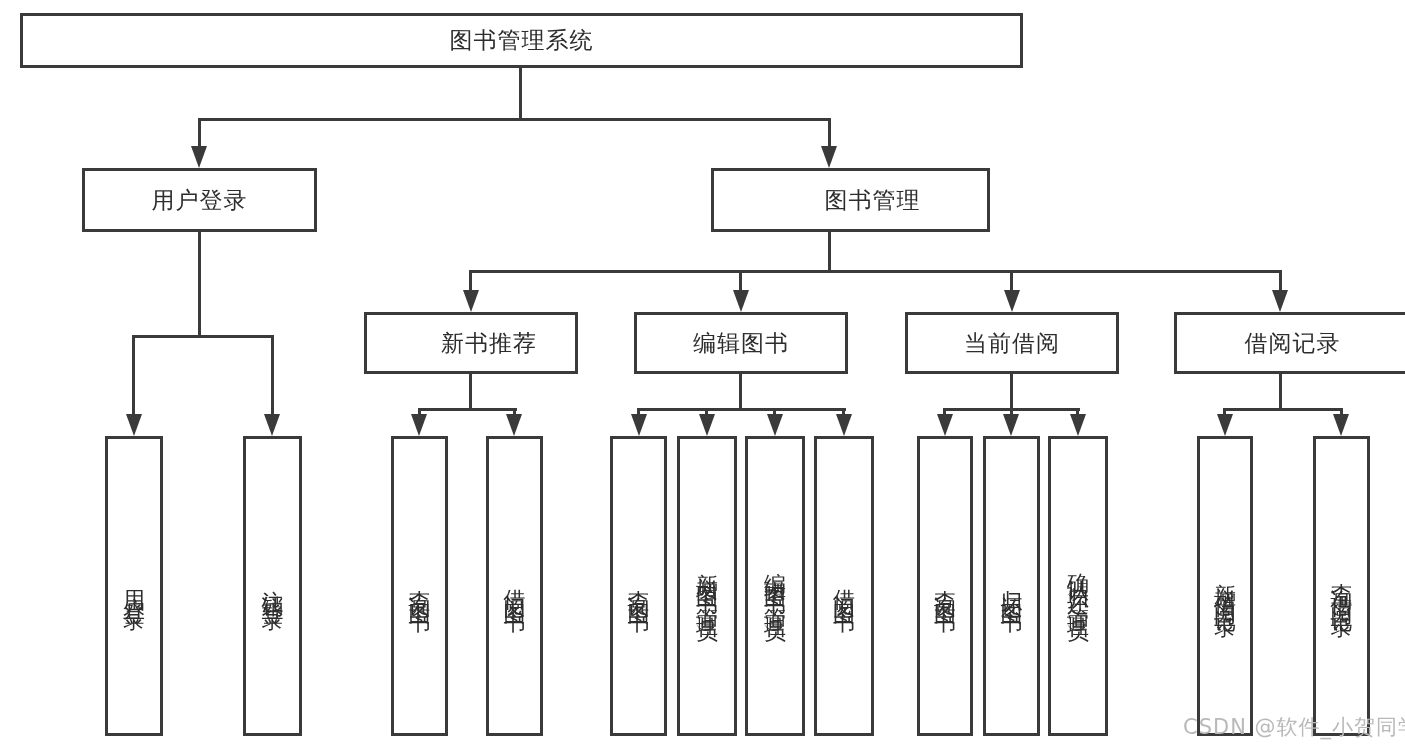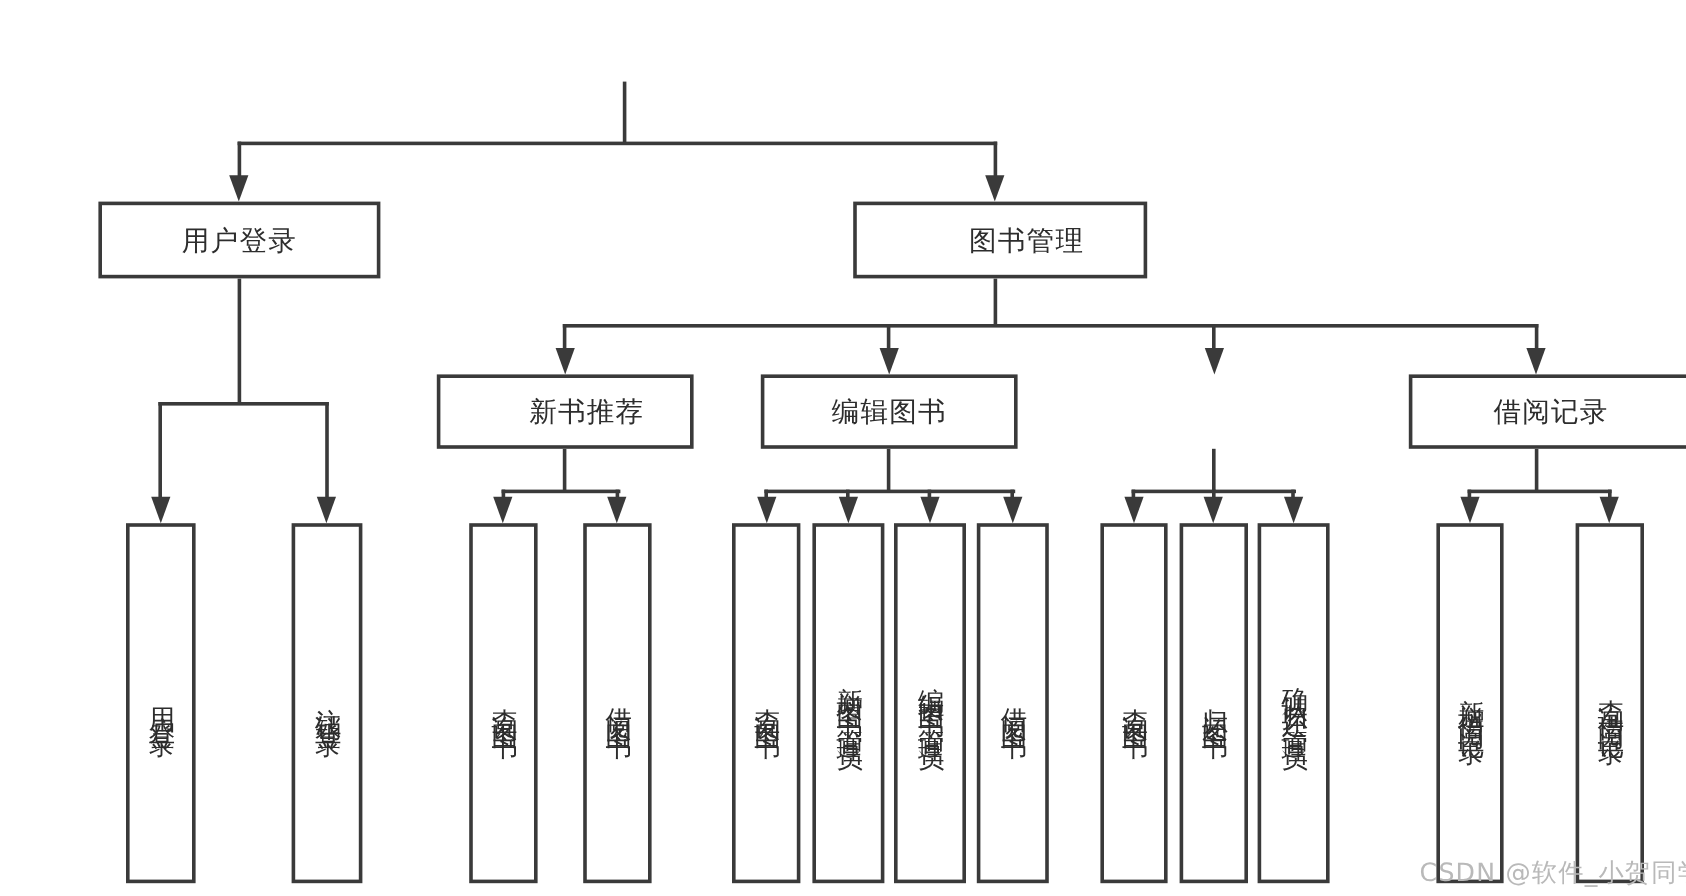--- a/index.html
+++ b/index.html
@@ -28,30 +28,31 @@
   .watermark{
     position:absolute;left:1183px;top:713px;font-size:21px;color:#b9b9b9;
     letter-spacing:1px;z-index:5;white-space:nowrap;
   }
 </style>
 </head>
 <body>
 
 <div class="canvas">
 
+  <div class="box" style="left:20px;top:13px;width:1003px;height:55px;">图书管理系统</div>
 
   <div class="vline" style="left:519px;top:68px;height:52px;"></div>
   <div class="hline" style="left:198px;top:118px;width:633px;"></div>
   <div class="vline" style="left:198px;top:118px;height:30px;"></div>
   <div class="arrow" style="left:191px;top:146px;"></div>
   <div class="vline" style="left:828px;top:118px;height:30px;"></div>
   <div class="arrow" style="left:821px;top:146px;"></div>
 
   <div class="box" style="left:82px;top:168px;width:235px;height:64px;">用户登录</div>
-  <div class="box" style="left:711px;top:168px;width:245px;height:64px;padding-left:44px;">图书管理</div>
+  <div class="box" style="left:711px;top:168px;width:279px;height:64px;padding-left:44px;">图书管理</div>
 
   <div class="vline" style="left:198px;top:232px;height:105px;"></div>
   <div class="hline" style="left:132px;top:335px;width:142px;"></div>
   <div class="vline" style="left:132px;top:335px;height:80px;"></div>
   <div class="arrow" style="left:126px;top:414px;"></div>
   <div class="vline" style="left:271px;top:335px;height:80px;"></div>
   <div class="arrow" style="left:264px;top:414px;"></div>
 
   <div class="vline" style="left:828px;top:232px;height:40px;"></div>
   <div class="hline" style="left:469px;top:270px;width:813px;"></div>
@@ -59,20 +60,21 @@
   <div class="arrow" style="left:463px;top:290px;"></div>
   <div class="vline" style="left:739px;top:270px;height:22px;"></div>
   <div class="arrow" style="left:733px;top:290px;"></div>
   <div class="vline" style="left:1010px;top:270px;height:22px;"></div>
   <div class="arrow" style="left:1004px;top:290px;"></div>
   <div class="vline" style="left:1279px;top:270px;height:22px;"></div>
   <div class="arrow" style="left:1272px;top:290px;"></div>
 
   <div class="box" style="left:364px;top:312px;width:214px;height:62px;padding-left:36px;">新书推荐</div>
   <div class="box" style="left:634px;top:312px;width:214px;height:62px;">编辑图书</div>
+  <div class="box" style="left:905px;top:312px;width:214px;height:62px;">当前借阅</div>
   <div class="box" style="left:1174px;top:312px;width:237px;height:62px;">借阅记录</div>
 
   <div class="vline" style="left:469px;top:374px;height:36px;"></div>
   <div class="hline" style="left:418px;top:408px;width:99px;"></div>
   <div class="vline" style="left:418px;top:408px;height:8px;"></div>
   <div class="arrow" style="left:411px;top:414px;"></div>
   <div class="vline" style="left:513px;top:408px;height:8px;"></div>
   <div class="arrow" style="left:506px;top:414px;"></div>
 
   <div class="vline" style="left:739px;top:374px;height:36px;"></div>

